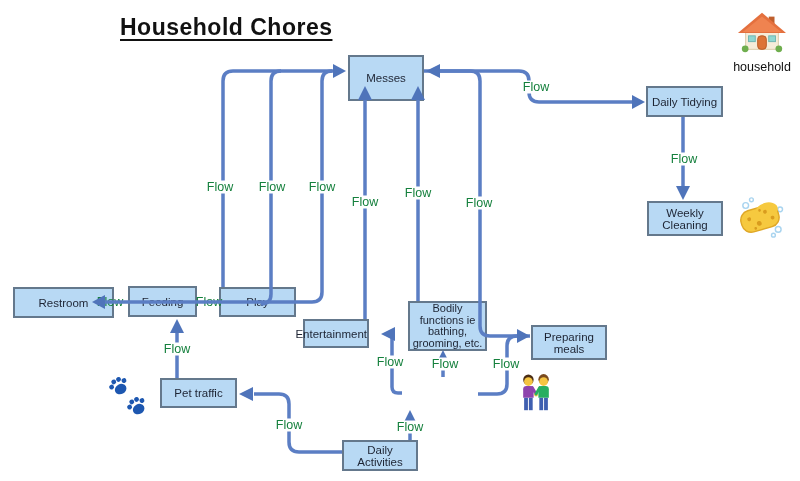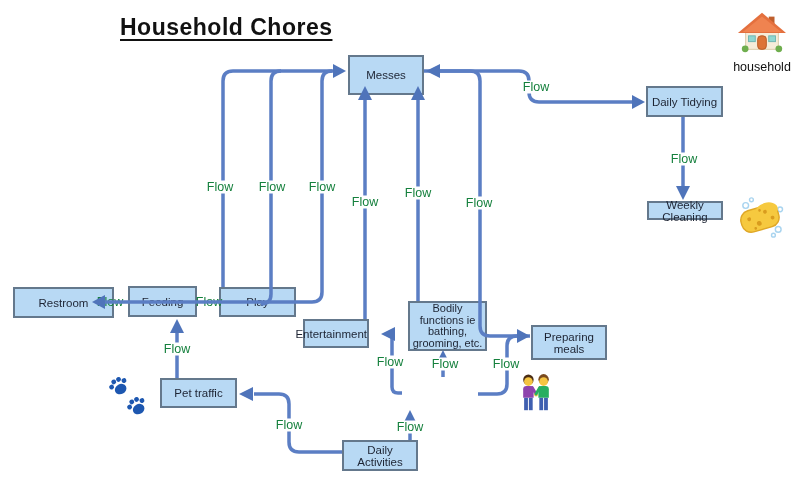--- a/index.html
+++ b/index.html
@@ -18,27 +18,27 @@
   .icon{position:absolute;z-index:3;}
   .iconlabel{position:absolute;transform:translate(-50%,-50%);font-size:12.5px;color:#111;z-index:3;}
 </style>
 </head>
 <body>
 
 <div id="stage">
 
   <div class="title">Household Chores</div>
 
-  <div class="node" style="left:348px;top:55px;width:76px;height:40px;">
+  <div class="node" style="left:348px;top:55px;width:76px;height:46px;">
       <span>Messes</span>
     </div>
   <div class="node" style="left:646px;top:86px;width:77px;height:31px;">
       <span>Daily Tidying</span>
     </div>
-  <div class="node" style="left:647px;top:201px;width:76px;height:19px;">
+  <div class="node" style="left:647px;top:201px;width:76px;height:35px;">
       <span>Weekly Cleaning</span>
     </div>
   <div class="node" style="left:13px;top:287px;width:101px;height:31px;">
       <span>Restroom</span>
     </div>
   <div class="node" style="left:128px;top:286px;width:69px;height:31px;">
       <span>Feeding</span>
     </div>
   <div class="node" style="left:219px;top:287px;width:77px;height:30px;">
       <span>Play</span>

